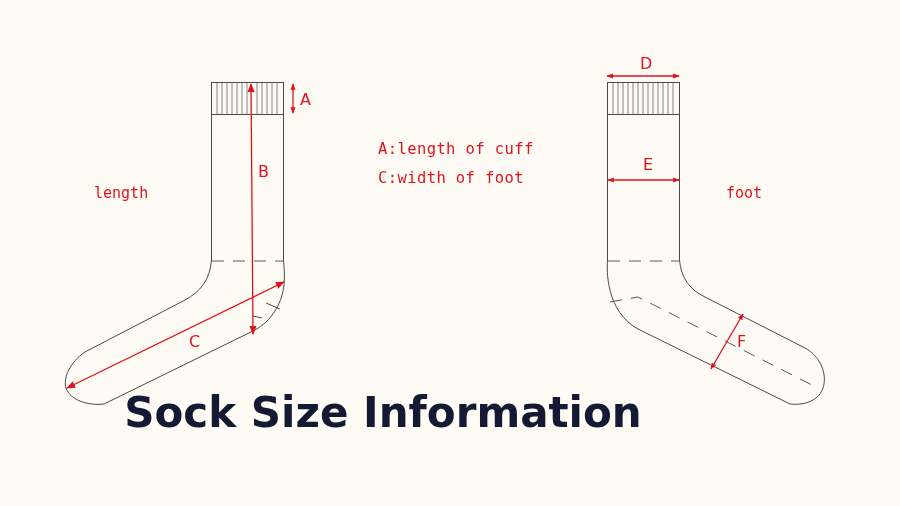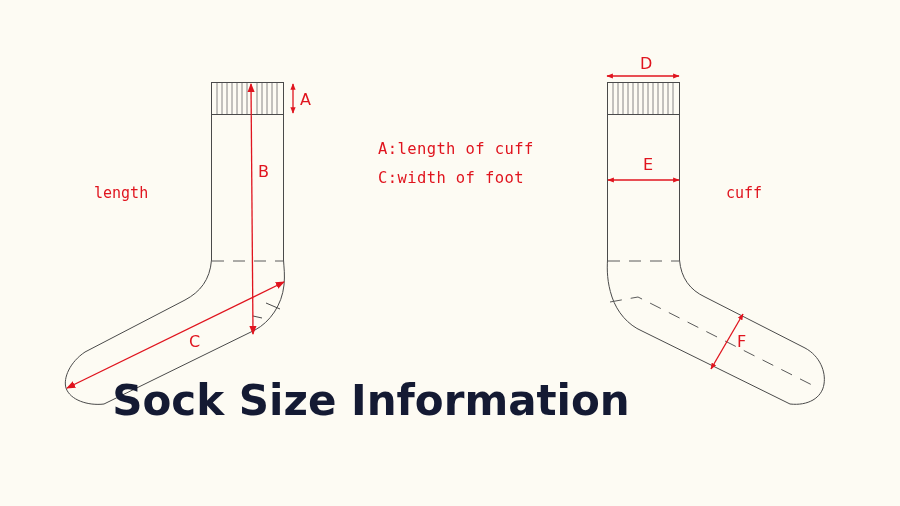--- a/index.html
+++ b/index.html
@@ -25,21 +25,21 @@
       position: absolute; left: 362px; top: 122px; margin: 16px; padding: 0; list-style: none;
     }
     #legend li {
       color: #e0141e; font-size: 15.5px; height: 28.8px; line-height: 22px;
       font-family: "DejaVu Sans Mono", "Liberation Mono", monospace; white-space: nowrap;
       letter-spacing: 0.4px;
     }
     #title {
       position: absolute; left: 0; width: 742px; top: 376px; text-align: center;
       font-family: "DejaVu Sans", "Liberation Sans", sans-serif; font-weight: bold;
-      font-size: 42px; color: #141a33; letter-spacing: 0px; margin: 0;
+      font-size: 42px; color: #141a33; letter-spacing: 0px; margin: 12px;
     }
   </style>
 </head>
 <body>
 
 <svg id="diagram" width="900" height="506" viewBox="0 0 900 506">
   <defs>
     <marker id="ah" viewBox="0 0 10 10" refX="9" refY="5" markerWidth="7" markerHeight="7" orient="auto-start-reverse">
       <path d="M0,1 L10,5 L0,9 Z" class="arrowhead"></path>
     </marker>
@@ -124,21 +124,21 @@
   <line class="dim" x1="608" y1="180" x2="679" y2="180" marker-start="url(#ahs)" marker-end="url(#ahs)"></line>
 
   <line class="dim" x1="711" y1="369" x2="743" y2="314" marker-start="url(#ahs)" marker-end="url(#ahs)"></line>
 </svg>
 
 <span class="lbl" style="left:94px; top:186px;">length</span>
 <span class="lbl letter" style="left:300px; top:92px;">A</span>
 <span class="lbl letter" style="left:258px; top:164px;">B</span>
 <span class="lbl letter" style="left:189px; top:334px;">C</span>
 
-<span class="lbl" style="left:726px; top:186px;">cuff</span>
+<span class="lbl" style="left:726px; top:186px;">foot</span>
 <span class="lbl letter" style="left:640px; top:56px;">D</span>
 <span class="lbl letter" style="left:643px; top:157px;">E</span>
 <span class="lbl letter" style="left:737px; top:334px;">F</span>
 
 <ul id="legend">
   <li>A:length of cuff</li>
   <li>C:width of foot</li>
 </ul>
 
 <h1 id="title">Sock Size Information</h1>

